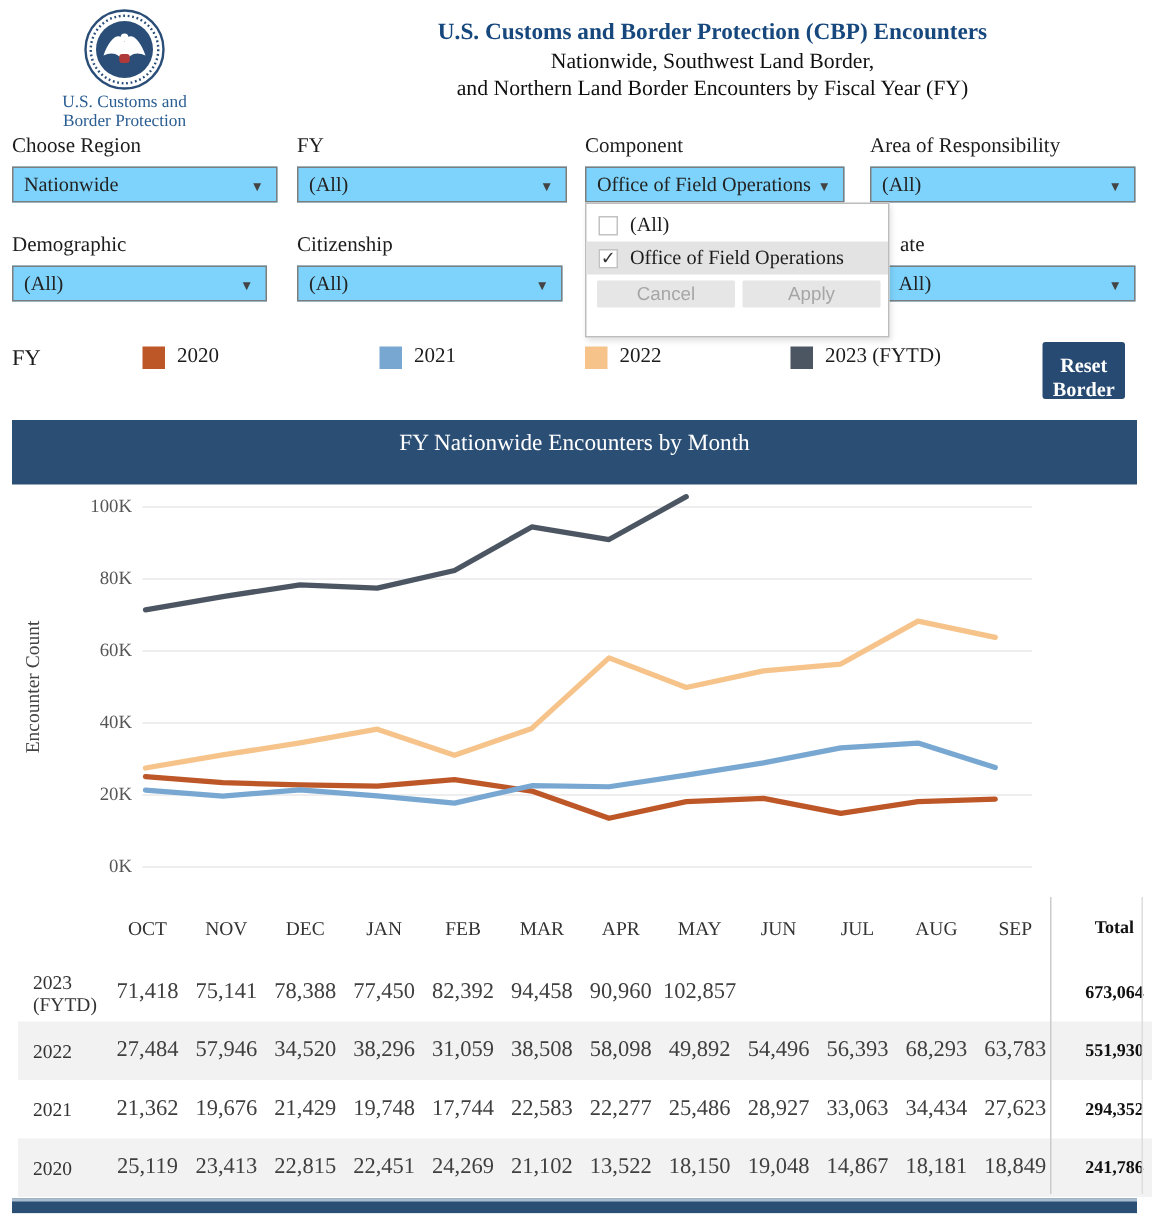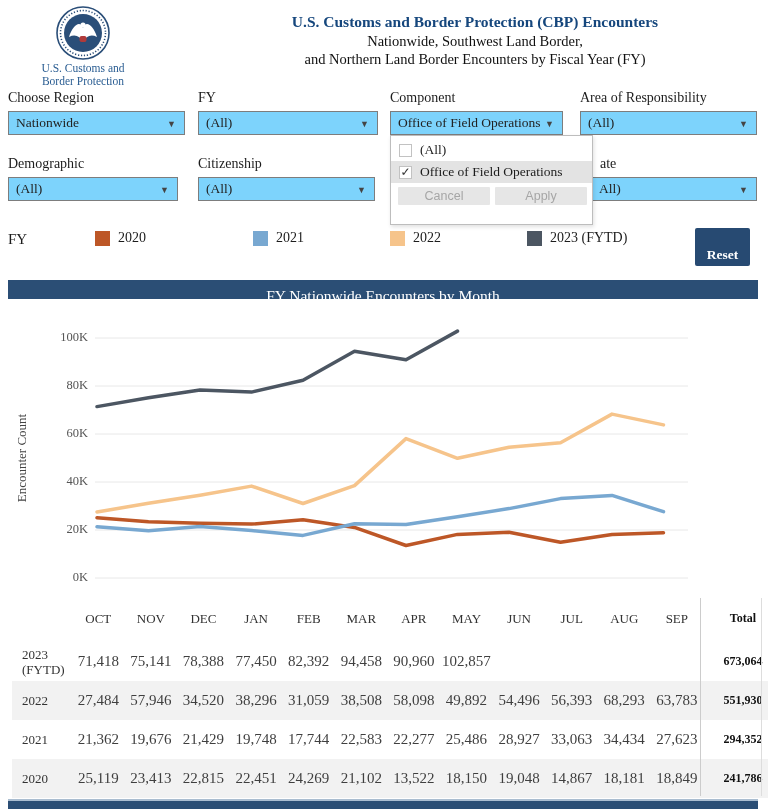--- a/index.html
+++ b/index.html
@@ -46,24 +46,24 @@
     font-family:"Liberation Sans","DejaVu Sans",sans-serif; font-size:12.5px;
     text-align:center; line-height:18px; border-radius:1px; cursor:default; }
 
   
   .legend-title { left:8px; top:231px; font-size:15px; color:#1c1c1c; }
   .legend-item { top:230px; display:flex; align-items:center; gap:8px; cursor:pointer; }
   .legend-swatch { width:15px; height:15px; display:inline-block; }
   .legend-label { font-size:14px; color:#1c1c1c; }
   .reset-btn { left:695px; top:228px; width:55px; height:38px; background:#274a72;
     color:#fff; font-weight:bold; font-size:13.5px; line-height:16px;
-    text-align:center; padding-top:19px; border-radius:2px; cursor:pointer; }
-
-  
-  .chart-titlebar { left:8px; top:280px; width:750px; height:19px; background:#2b4e75;
+    text-align:center; padding-top:8px; border-radius:2px; cursor:pointer; }
+
+  
+  .chart-titlebar { left:8px; top:280px; width:750px; height:43px; background:#2b4e75;
     color:#fff; font-size:15.5px; text-align:center; line-height:31px; }
   .y-axis-title { left:-78px; top:450px; width:200px; text-align:center;
     font-size:13px; color:#444; transform:rotate(-90deg); }
   .y-tick { width:50px; text-align:right; font-size:12.5px; color:#555; }
   #chart-svg { left:0; top:318px; }
 
   
   .tbl { left:12px; top:595px; width:768px; }
   .t-row { display:flex; align-items:center; }
   .t-head { height:47px; }

